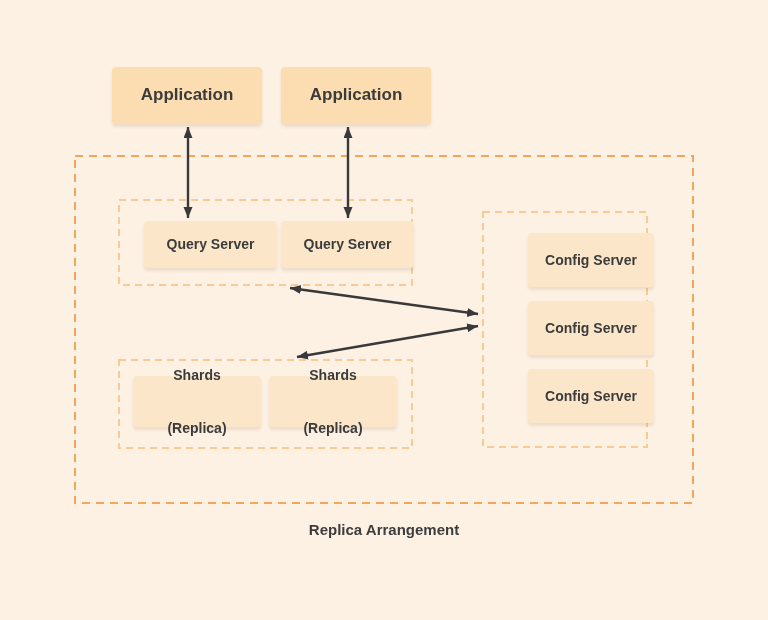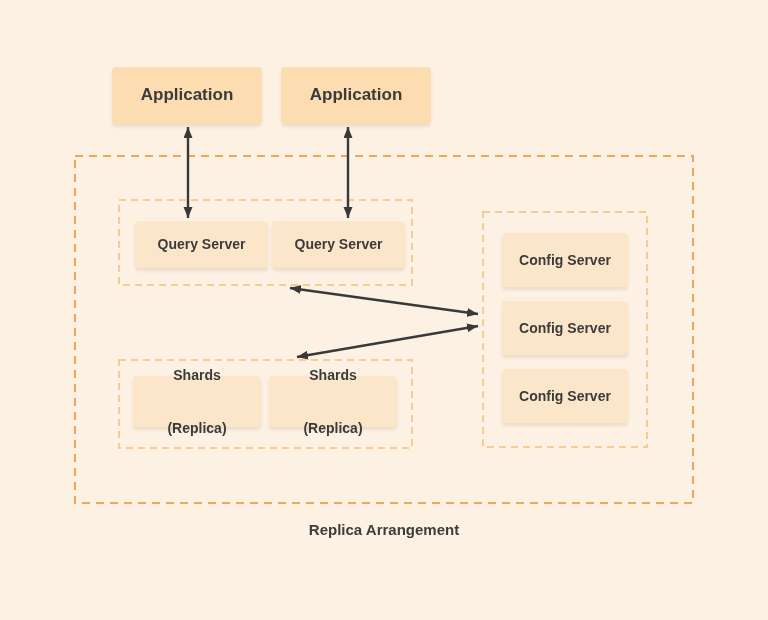--- a/index.html
+++ b/index.html
@@ -11,23 +11,23 @@
   .overlay { position:absolute; left:0; top:0; width:768px; height:620px; }
   .box {
     position:absolute; display:flex; flex-direction:column;
     align-items:center; justify-content:center;
     font-weight:bold; color:#3b3b3b; text-align:center;
     border-radius:4px; box-shadow:0 3px 3px rgba(140,100,60,0.14);
     line-height:1.3;
   }
   .app-box  { width:150px; height:57px; background:#fcdcb1; font-size:17px; }
   .sub-box  { background:#fbe6ca; font-size:14px; }
-  .query-box  { width:133px; height:47px; }
+  .query-box  { width:133px; height:47px;margin-left:9px; }
   .shard-box  { width:128px; height:51px;gap:35px; }
-  .config-box { width:126px; height:54px; }
+  .config-box { width:126px; height:54px;margin-left:26px; }
   .caption {
     position:absolute; left:75px; top:521px; width:618px;
     text-align:center; font-size:15px; font-weight:bold; color:#3d3d3d;
   }
   .logo {
     position:absolute; left:615px; top:556px;
     display:flex; align-items:center; gap:2px;
   }
   .logo-text {
     color:#ef4f63; font-weight:bold; font-size:19px; letter-spacing:0.5px;

